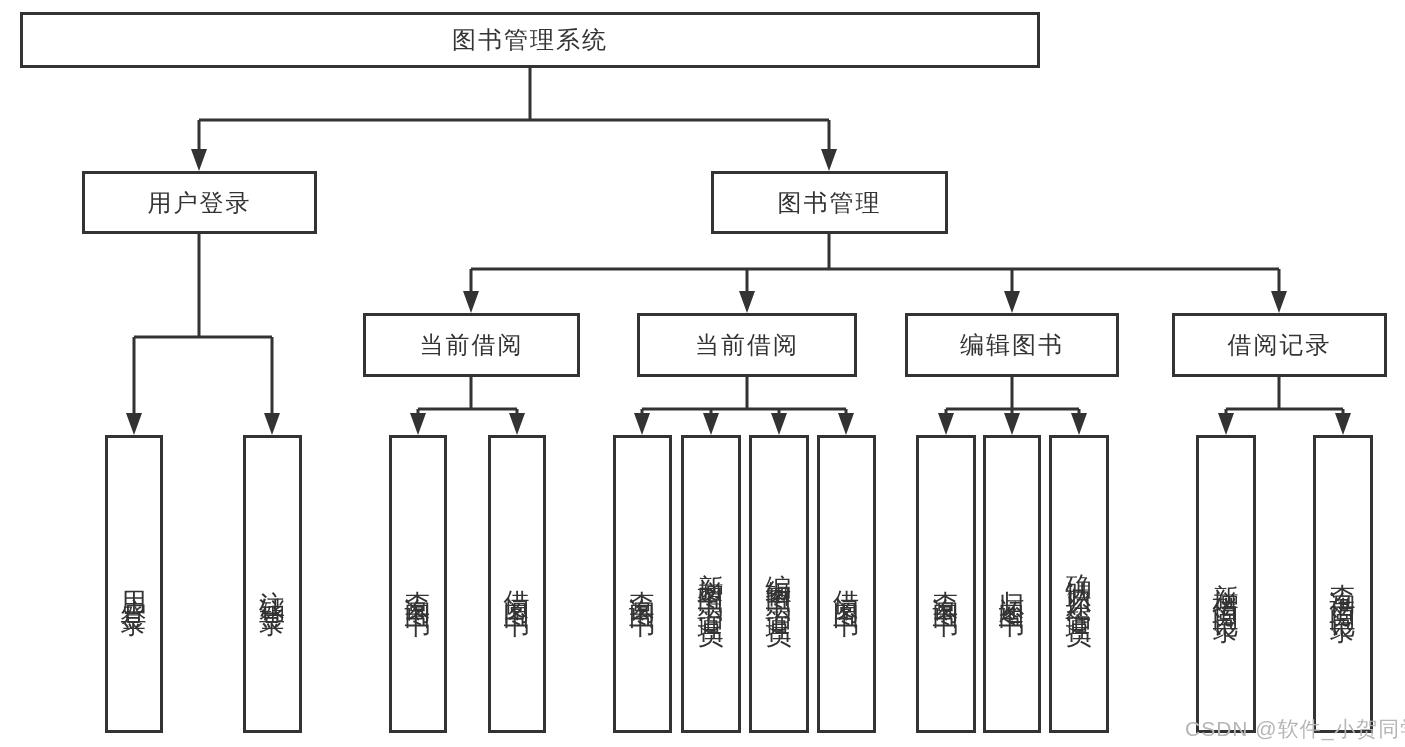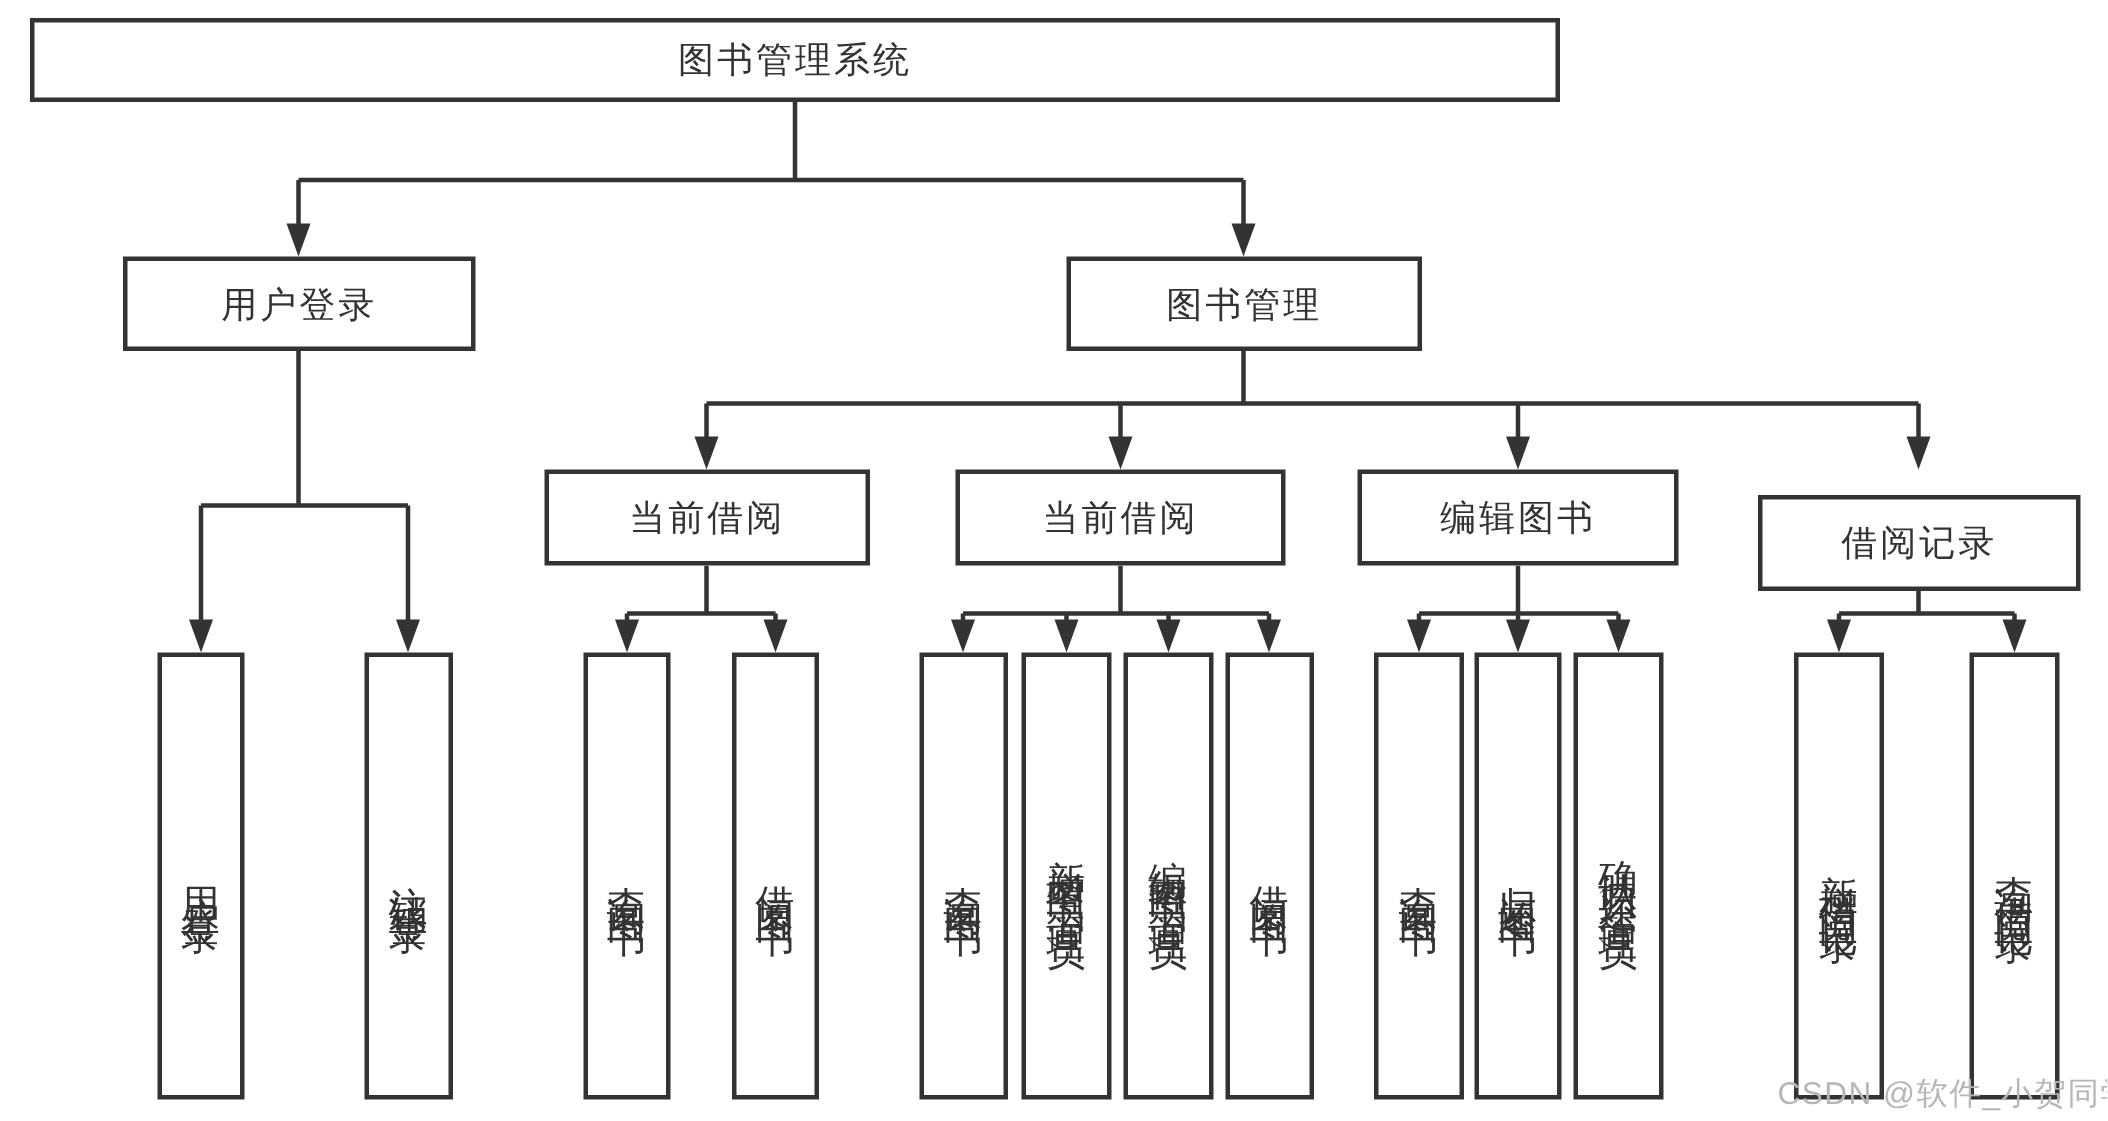--- a/index.html
+++ b/index.html
@@ -76,21 +76,21 @@
   </svg>
 
   <div class="node hnode" style="left:20px; top:12px; width:1020px; height:56px;">图书管理系统</div>
 
   <div class="node hnode" style="left:82px; top:171px; width:235px; height:63px;">用户登录</div>
   <div class="node hnode" style="left:711px; top:171px; width:237px; height:63px;">图书管理</div>
 
   <div class="node hnode" style="left:363px; top:313px; width:217px; height:64px;">当前借阅</div>
   <div class="node hnode" style="left:637px; top:313px; width:220px; height:64px;">当前借阅</div>
   <div class="node hnode" style="left:905px; top:313px; width:214px; height:64px;">编辑图书</div>
-  <div class="node hnode" style="left:1172px; top:313px; width:215px; height:64px;margin-top:17px;">借阅记录</div>
+  <div class="node hnode" style="left:1172px; top:313px; width:215px; height:64px;">借阅记录</div>
 
   <div class="node vnode" style="left:105px; top:435px; width:58px; height:298px;">用户登录</div>
   <div class="node vnode" style="left:243px; top:435px; width:59px; height:298px;">注销登录</div>
 
   <div class="node vnode" style="left:389px; top:435px; width:58px; height:298px;">查询图书</div>
   <div class="node vnode" style="left:488px; top:435px; width:58px; height:298px;">借阅图书</div>
 
   <div class="node vnode" style="left:613px; top:435px; width:59px; height:298px;">查询图书</div>
   <div class="node vnode" style="left:681px; top:435px; width:60px; height:298px;">新增图书（管理员）</div>
   <div class="node vnode" style="left:749px; top:435px; width:60px; height:298px;">编辑图书（管理员）</div>

